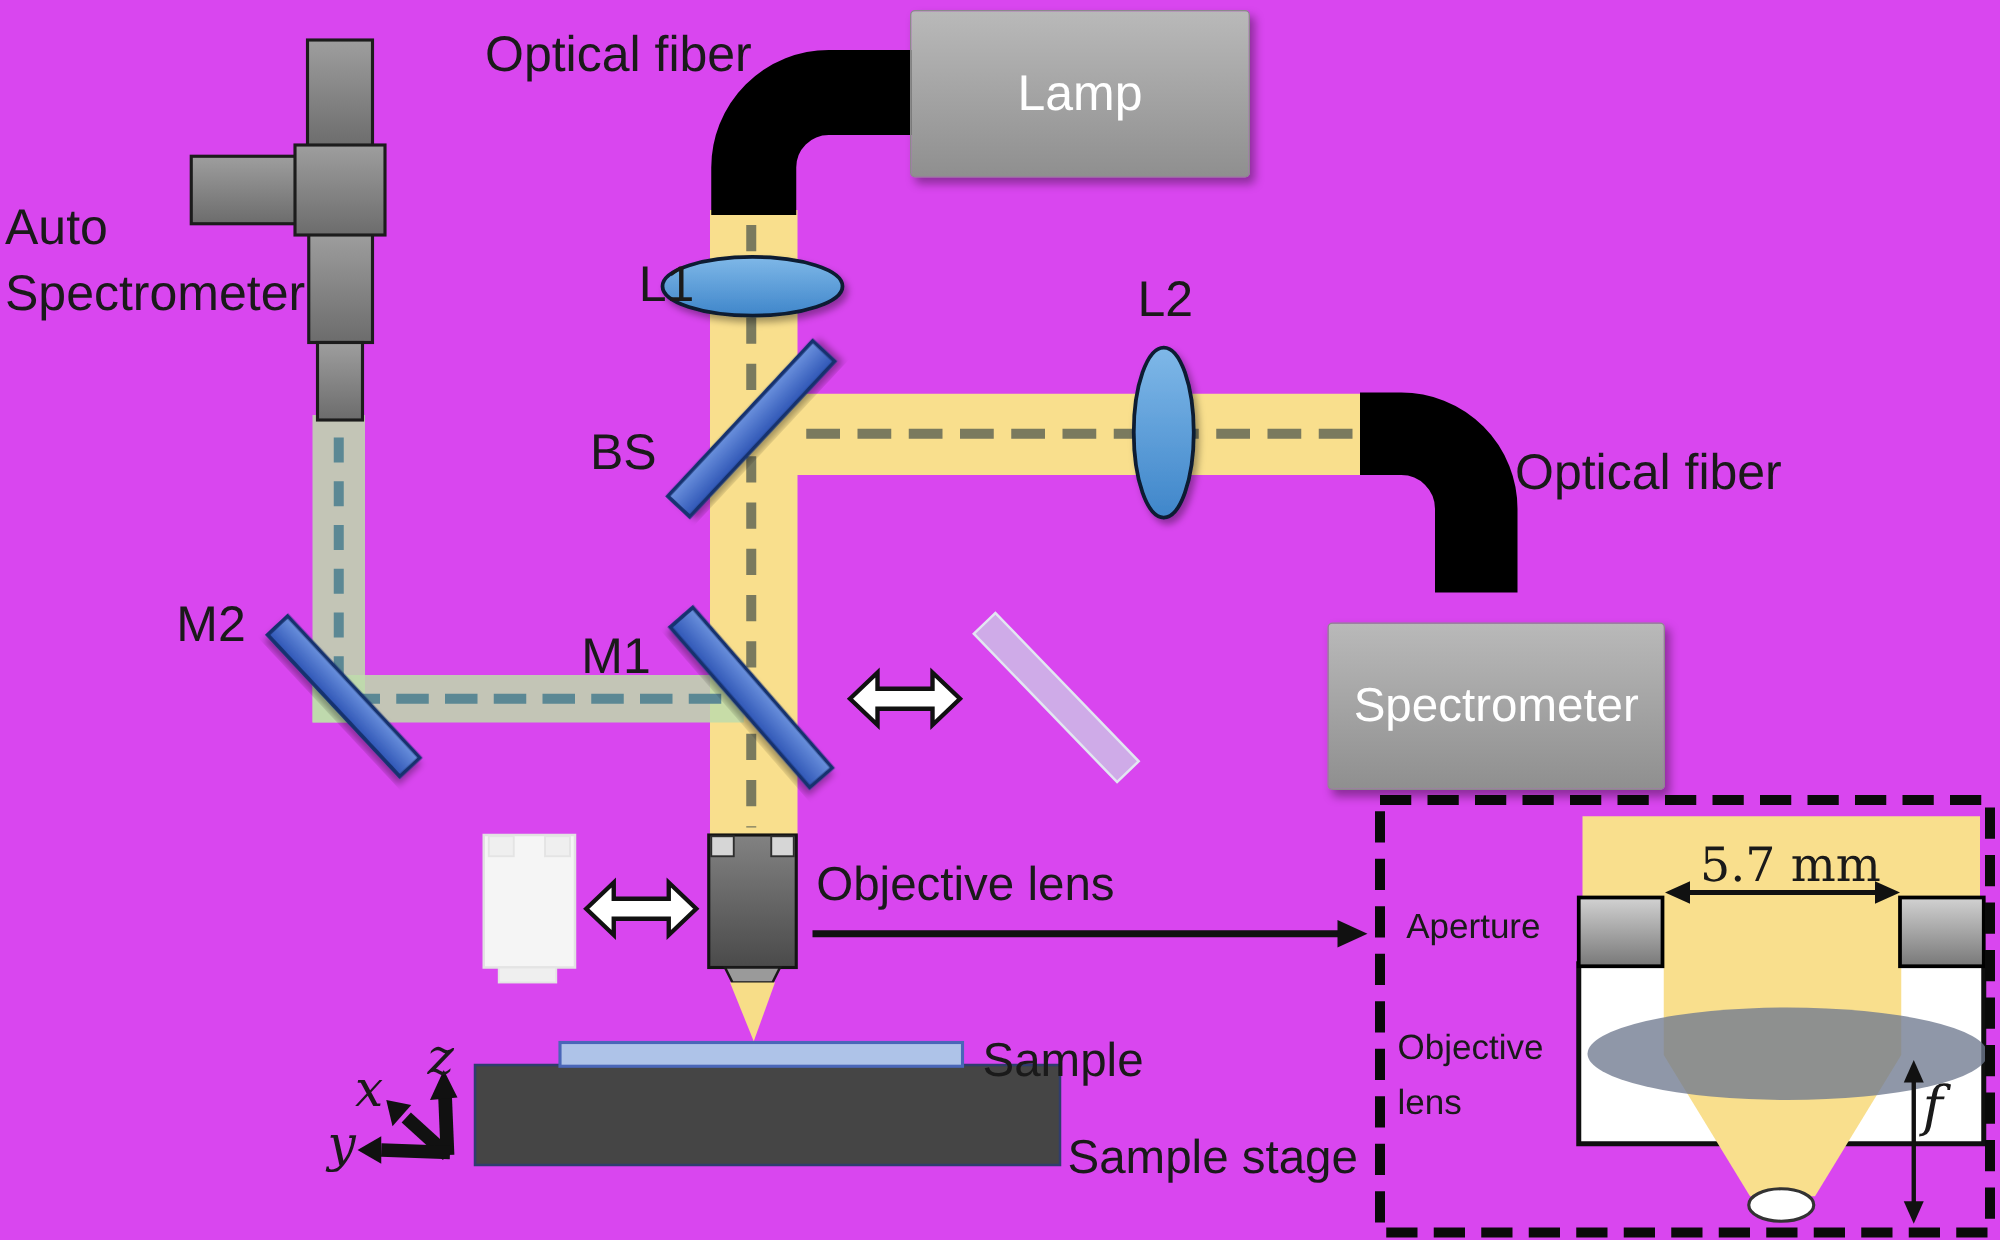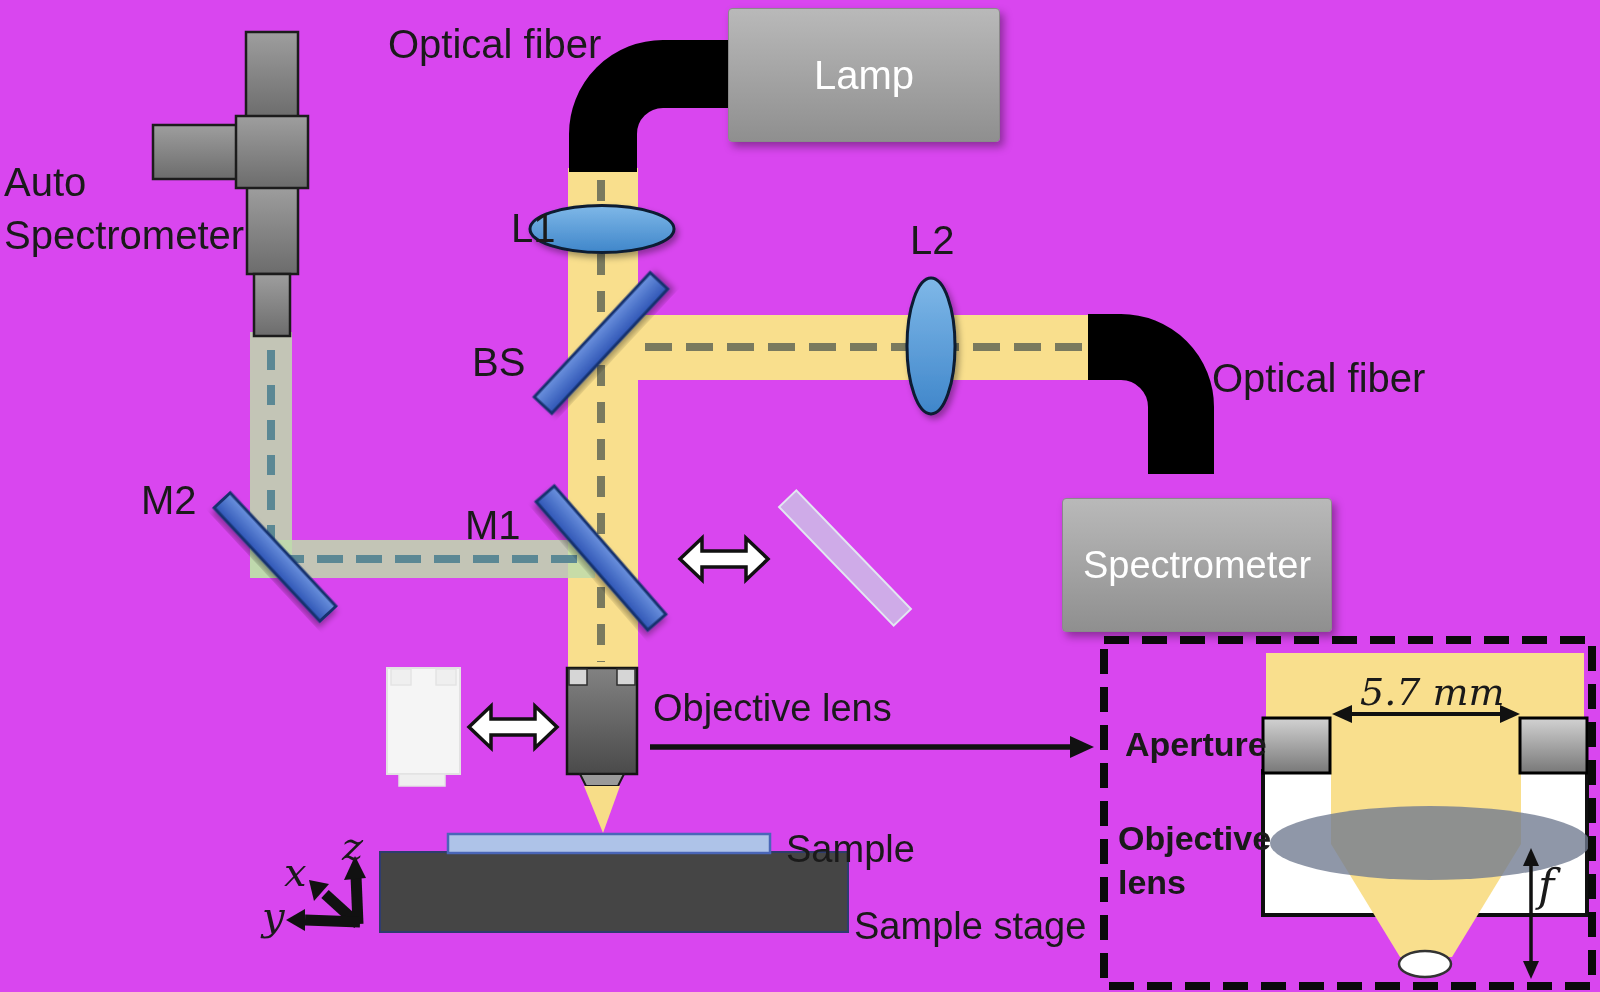--- a/index.html
+++ b/index.html
@@ -5,23 +5,23 @@
   :root{
     --beam_yellow:#F9DF8D; --beam_green:#BEDCAB; --dash_olive:#7A7A5E; --dash_teal:#5B8894;
     --mirror_border:#14306E; --sample_blue:#AEC3E8; --sample_border:#4A66B8;
     --stage_gray:#454545; --text_black:#1A1A1A; --inset_lens_gray:#6F7A90;
   }
   html,body{margin:0;padding:0;background:#fff;}
   #stage{position:relative;width:1600px;height:992px;background:#d946ef;overflow:hidden;
          font-family:"Liberation Sans",sans-serif;color:var(--text_black);}
   #diagram-svg{position:absolute;left:0;top:0;z-index:1;}
   .lbl{position:absolute;z-index:3;white-space:nowrap;line-height:1.1;}
-  .f40{font-size:40px;} .f38{font-size:38px;margin-top:28px;} .f34{font-size:34px;font-weight:bold;}
+  .f40{font-size:40px;} .f38{font-size:38px;margin-top:28px;} .f34{font-size:28px;}
   .serifit{font-family:"DejaVu Serif","Liberation Serif",serif;font-style:italic;}
-  .serif{font-family:"DejaVu Serif","Liberation Serif",serif;font-style:italic;}
+  .serif{font-family:"DejaVu Serif","Liberation Serif",serif;}
   .devbox{position:absolute;z-index:2;display:flex;align-items:center;justify-content:center;
           background:linear-gradient(180deg,#b9b9b9,#8f8f8f);border:1px solid #8a8a8a;
           border-radius:4px;box-shadow:4px 5px 8px rgba(0,0,0,.35);color:#fff;}
   .beamY{fill:var(--beam_yellow);}
   .beamG{fill:var(--beam_green);fill-opacity:.85;}
   .dashT{stroke:var(--dash_teal);stroke-width:8;fill:none;}
   .dashO{stroke:var(--dash_olive);stroke-width:8;fill:none;}
   .fiber{stroke:#000;fill:none;}
   .mirror{fill:url(#gradMirror);stroke:var(--mirror_border);stroke-width:3;filter:url(#shadow);}
   .ghostmirror{fill:#CBD3E4;fill-opacity:.72;stroke:#E2E6F1;stroke-width:2;}

